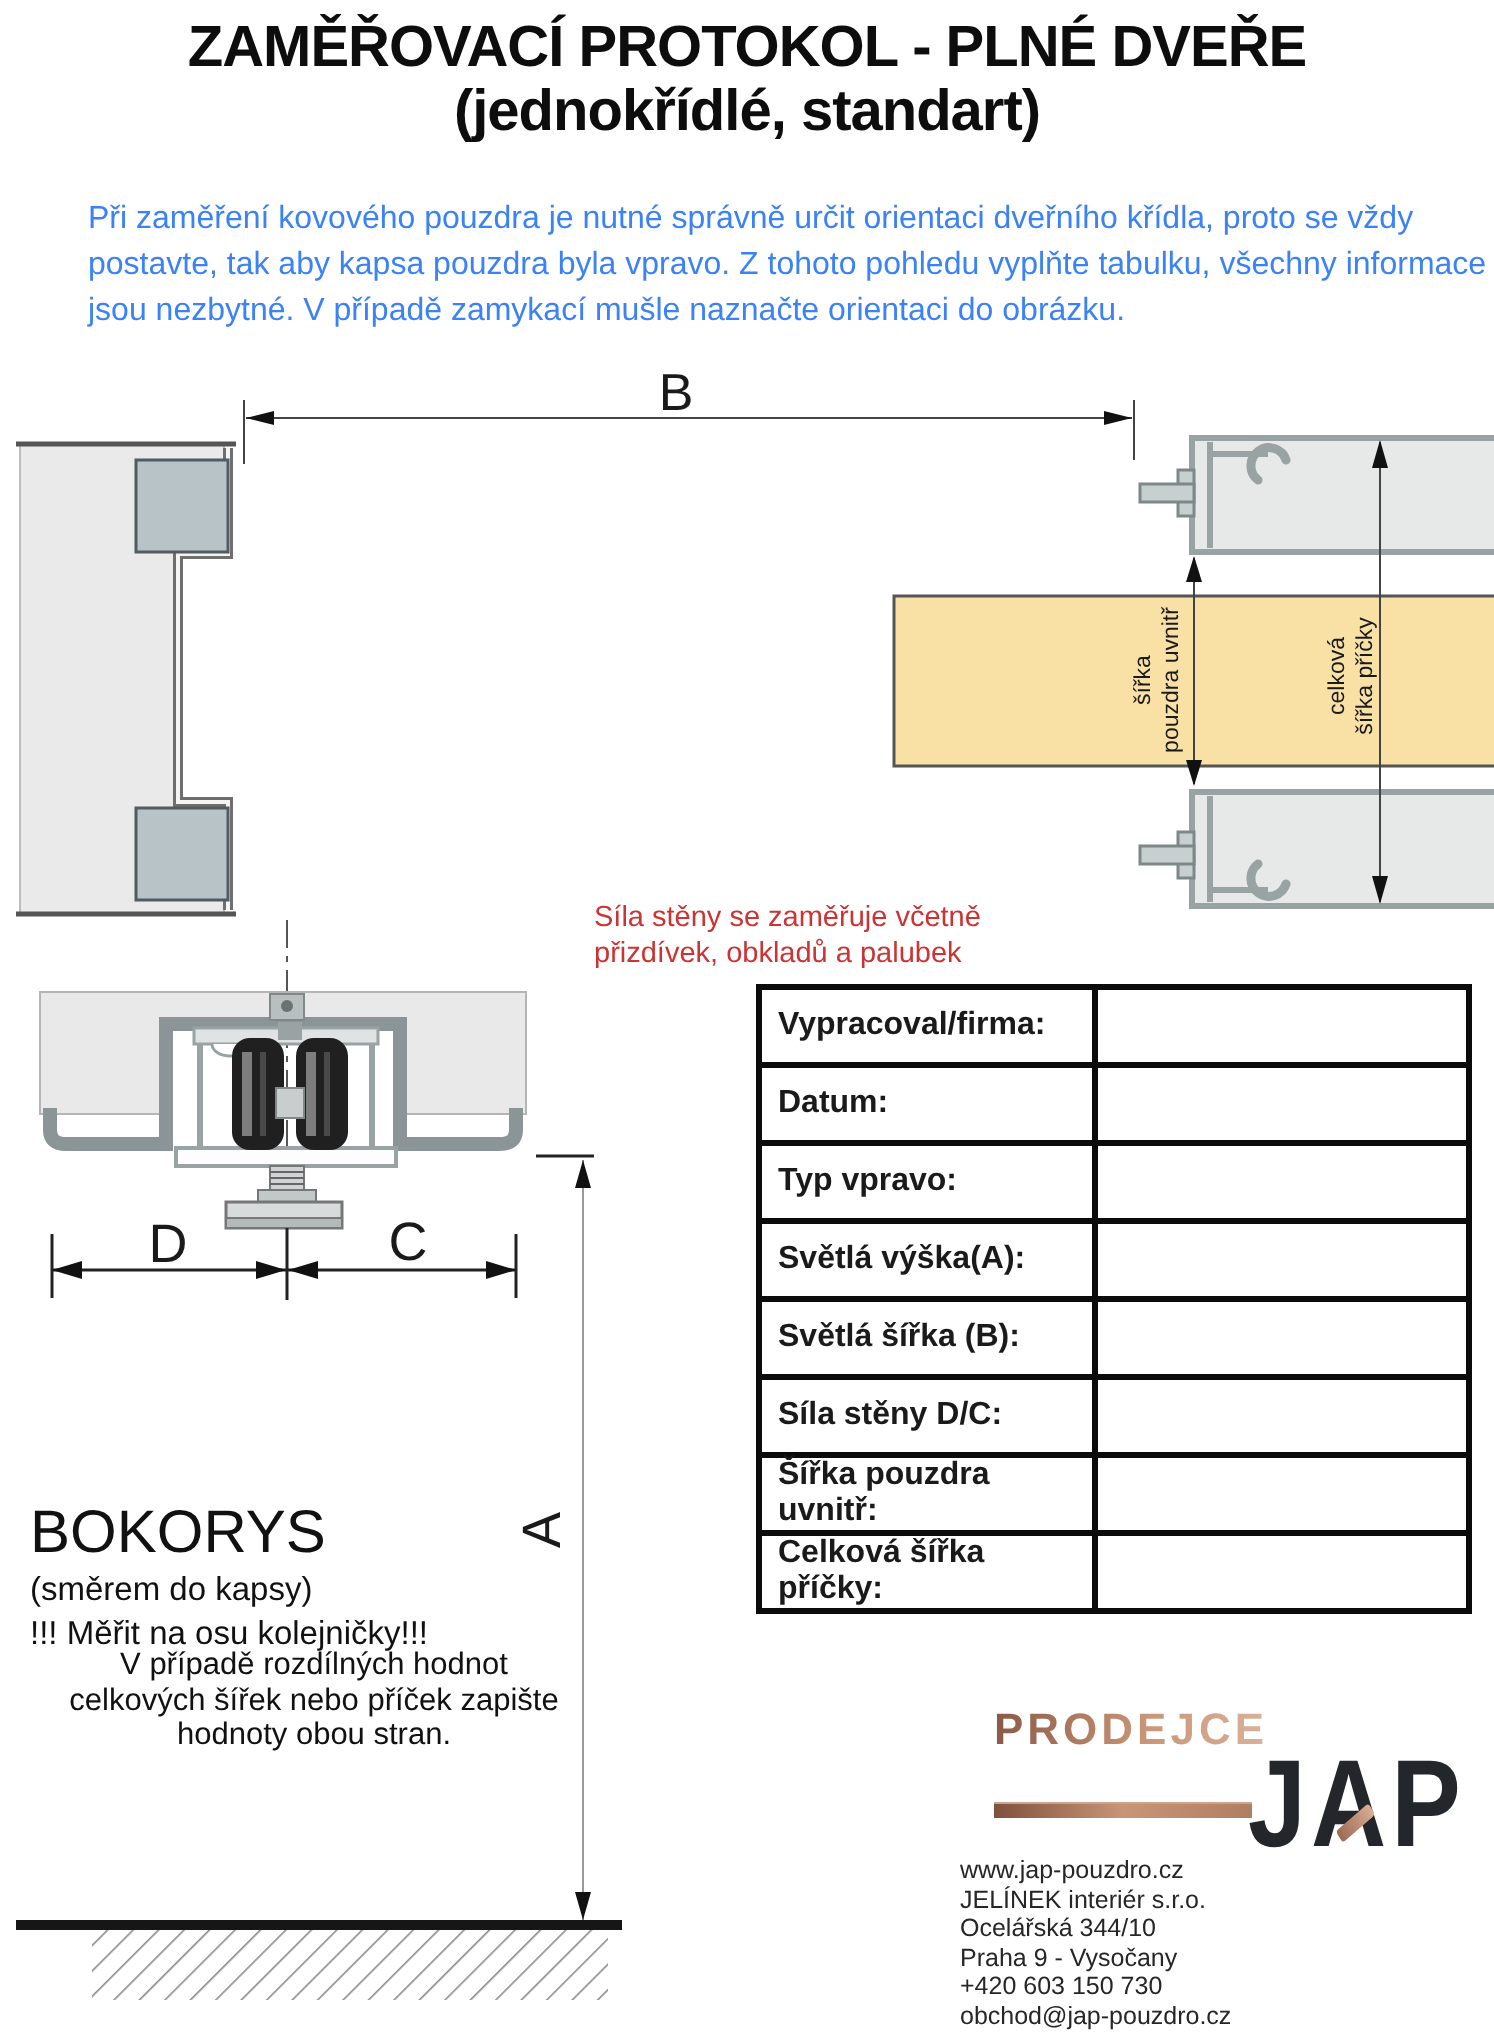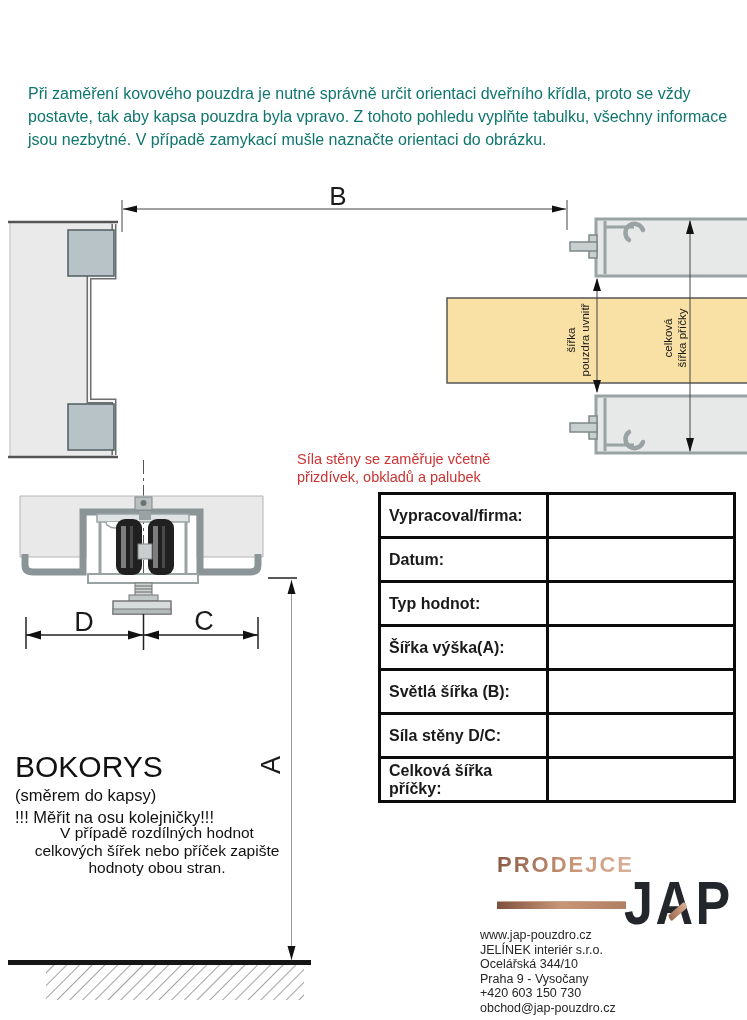--- a/index.html
+++ b/index.html
@@ -1,22 +1,22 @@
 <!DOCTYPE html>
 <html><head>
 <meta charset="utf-8">
 <style>
   html,body{margin:0;padding:0;background:#fff;}
   .page{position:relative;width:747px;height:1020px;background:#fff;overflow:hidden;
         font-family:"Liberation Sans",sans-serif;color:#1a1a1a;}
   .pre{white-space:pre-line;}
   .title{position:absolute;top:8px;left:0;width:747px;text-align:center;
          font-weight:bold;font-size:29px;line-height:32px;letter-spacing:-0.5px;color:#0d0d0d;}
-  .intro{position:absolute;top:82px;left:28px;width:700px;margin:0;
-         font-size:16px;line-height:23px;color:#0f766e;}
+  .intro{position:absolute;top:82px;left:28px;width:700px;margin:16px;
+         font-size:16px;line-height:23px;color:#3b82f6;}
   svg text{font-family:"Liberation Sans",sans-serif;fill:#1a1a1a;}
   .red-note{position:absolute;left:297px;top:419px;width:230px;
             font-size:14.5px;line-height:17.5px;}
   .bokorys-block{position:absolute;left:15px;top:751px;width:255px;text-align:left;}
   .bokorys-title{font-size:30px;line-height:32px;color:#111;}
   .bokorys-sub{font-size:16.5px;line-height:19px;margin-top:3px;color:#111;}
   .bokorys-note{position:absolute;left:12px;top:824px;width:290px;text-align:center;
                 font-size:15.5px;line-height:17.5px;color:#111;}
   table.form{position:absolute;left:378px;top:492px;width:358px;height:311px;
              border-collapse:collapse;table-layout:fixed;}
@@ -39,20 +39,24 @@
               background:linear-gradient(90deg,#9c6a52,#d9ae94);
               transform:rotate(-36deg);border-radius:2px;}
   .contact{position:absolute;left:480px;top:928px;width:258px;
            font-size:12.5px;line-height:14.6px;color:#262626;}
 </style>
 </head>
 <body>
 
 <div class="page">
 
+  <div class="title">
+    <div>ZAMĚŘOVACÍ PROTOKOL - PLNÉ DVEŘE</div>
+    <div>(jednokřídlé, standart)</div>
+  </div>
 
   <p class="intro pre">Při zaměření kovového pouzdra je nutné správně určit orientaci dveřního křídla, proto se vždy
 postavte, tak aby kapsa pouzdra byla vpravo. Z tohoto pohledu vyplňte tabulku, všechny informace
 jsou nezbytné. V případě zamykací mušle naznačte orientaci do obrázku.</p>
 
   <svg style="position:absolute;left:0;top:170px;" width="747" height="850" viewBox="0 170 747 850">
     <defs>
       <pattern id="hatch" patternUnits="userSpaceOnUse" width="9" height="9" patternTransform="rotate(45)">
         <line x1="0" y1="0" x2="0" y2="9" stroke="#8a8a8a" stroke-width="1.6"></line>
       </pattern>
@@ -181,33 +185,38 @@
     <tbody>
       <tr>
         <td class="lbl pre">Vypracoval/firma:</td>
         <td></td>
       </tr>
       <tr>
         <td class="lbl pre">Datum:</td>
         <td></td>
       </tr>
       <tr>
-        <td class="lbl pre">Typ hodnot:</td>
-        <td></td>
-      </tr>
-      <tr>
-        <td class="lbl pre">Šířka výška(A):</td>
+        <td class="lbl pre">Typ vpravo:</td>
+        <td></td>
+      </tr>
+      <tr>
+        <td class="lbl pre">Světlá výška(A):</td>
         <td></td>
       </tr>
       <tr>
         <td class="lbl pre">Světlá šířka (B):</td>
         <td></td>
       </tr>
       <tr>
         <td class="lbl pre">Síla stěny D/C:</td>
+        <td></td>
+      </tr>
+      <tr>
+        <td class="lbl pre">Šířka pouzdra
+uvnitř:</td>
         <td></td>
       </tr>
       <tr>
         <td class="lbl pre">Celková šířka
 příčky:</td>
         <td></td>
       </tr>
     </tbody>
   </table>
 

